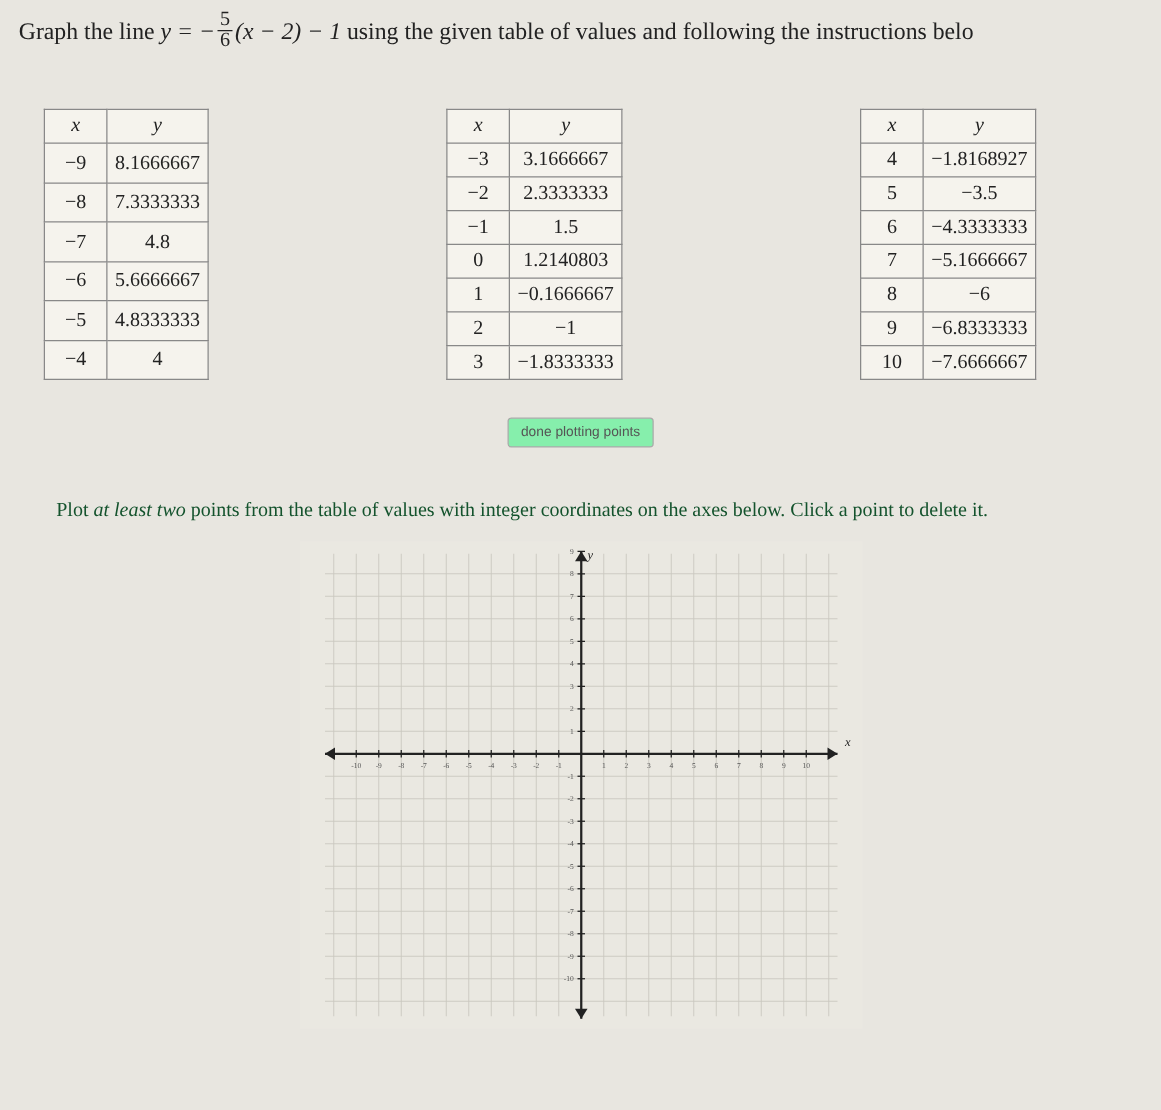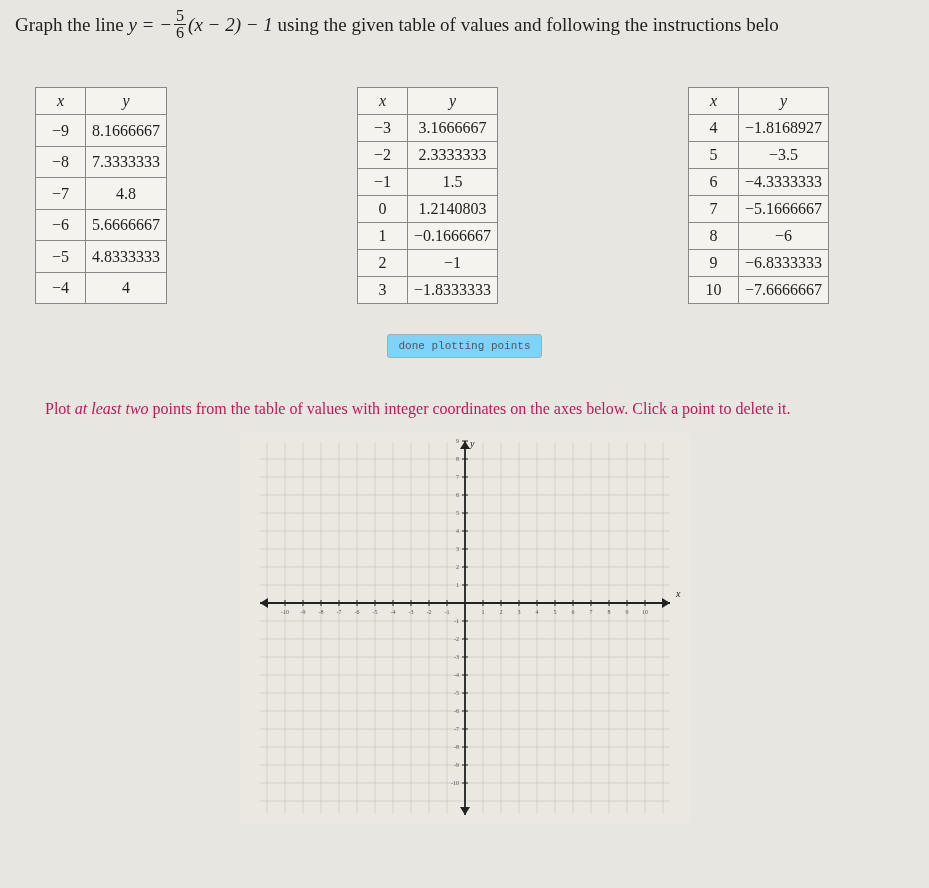--- a/index.html
+++ b/index.html
@@ -50,30 +50,30 @@
   table.val th {
     font-style: italic;
     font-weight: normal;
   }
   table.val td.y { min-width: 80px; }
   .btn-row { text-align: center; margin-bottom: 22px; }
   .done-btn {
     display: inline-block;
     border: 1px solid #aaa;
     border-radius: 3px;
-    background: #7dd3fc;
+    background: #86efac;
     font-size: 11px;
     color: #555;
     padding: 5px 10px;
     cursor: pointer;
-    font-family: Liberation Mono, monospace;
+    font-family: Liberation Sans, sans-serif;
   }
   .instr {
     font-size: 16px;
-    color: #be185d;
+    color: #14532d;
     padding: 0 30px 12px 30px;
     line-height: 1.4;
     margin-top: 40px;
   }
   .instr em { font-style: italic; }
   .graph-wrap {
     display: flex;
     justify-content: center;
   }
   .graph {

